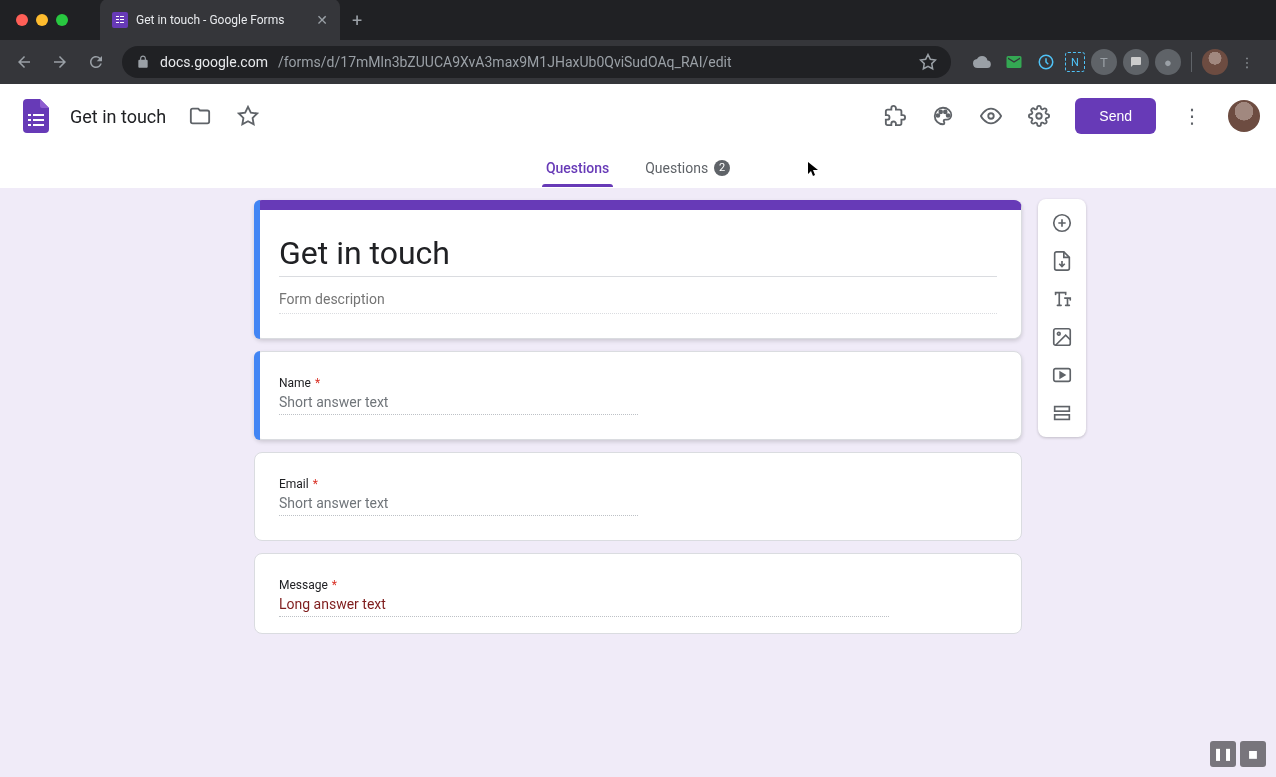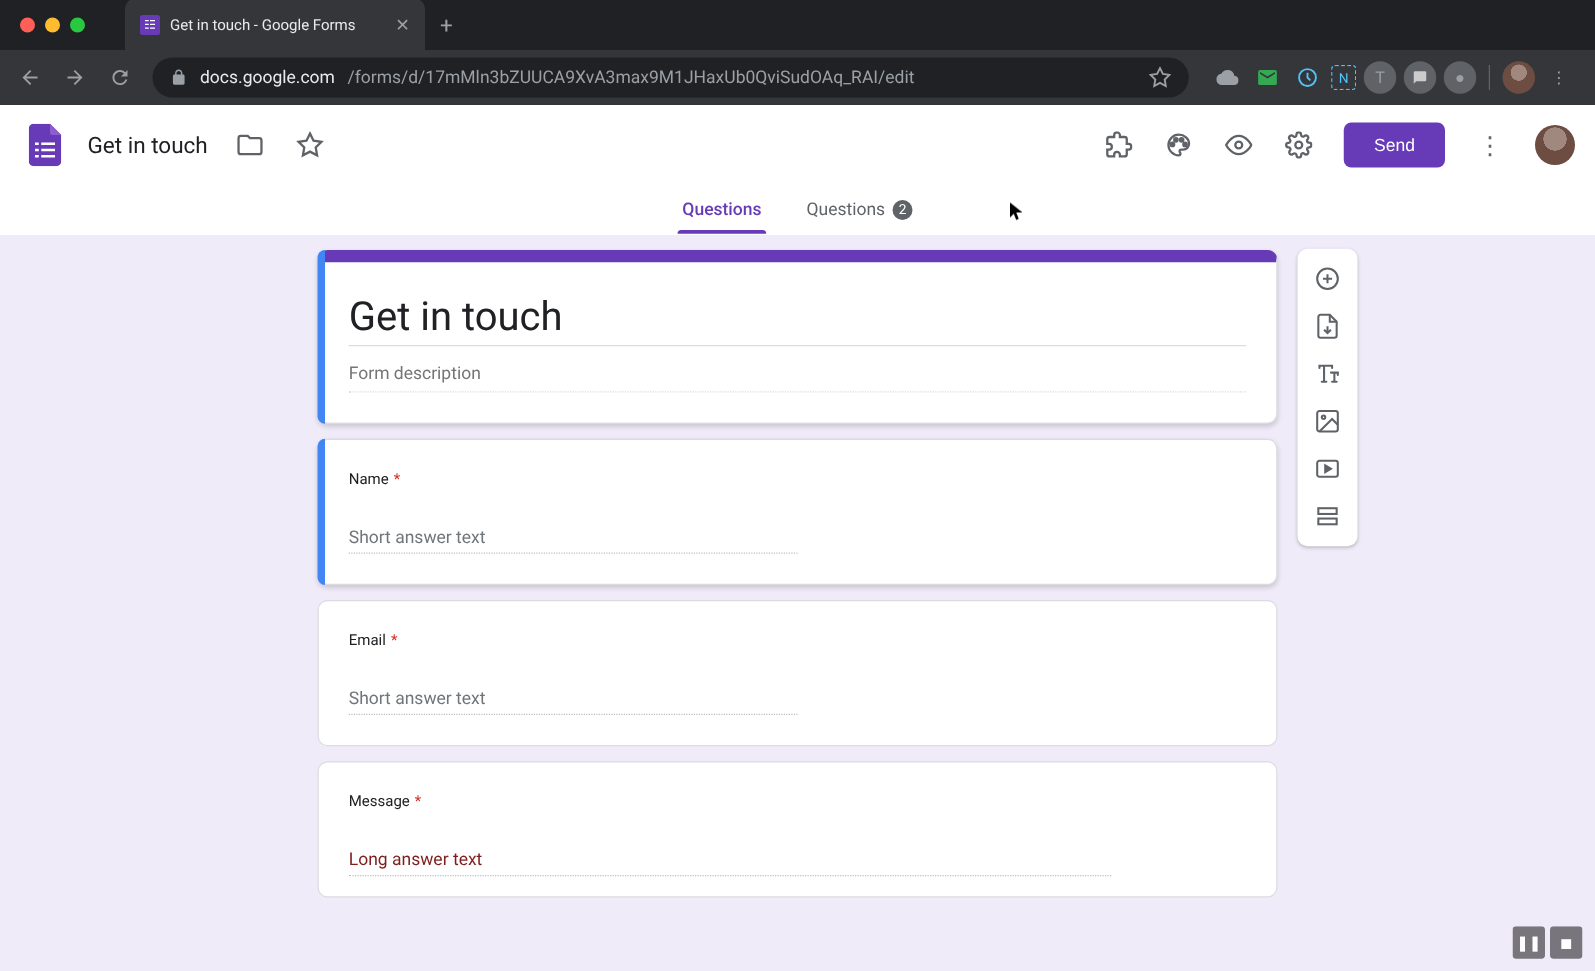--- a/index.html
+++ b/index.html
@@ -59,21 +59,21 @@
   .card.selected { box-shadow: 0 2px 4px rgba(0,0,0,0.15); }
   .card.selected::before { content: ''; position: absolute; left: -1px; top: -1px; bottom: -1px; width: 6px; background: #4285f4; border-radius: 8px 0 0 8px; }
   .card.header-card.selected::before { top: -10px; }
   
   .form-title { font-size: 32px; color: #202124; border: none; outline: none; width: 100%; padding: 4px 0; font-family: inherit; }
   .form-title-line { border-bottom: 1px solid #dadce0; margin-bottom: 8px; }
   .form-desc { font-size: 14px; color: #70757a; border: none; outline: none; width: 100%; padding: 6px 0; border-bottom: 1px dotted #dadce0; font-family: inherit; }
   
   .q-title { font-size: 12px; color: #202124; display: flex; align-items: center; gap: 4px; }
   .required-star { color: #d93025; }
-  .answer-field { margin-top: 28px; }
+  .answer-field { }
   .answer-short { width: 50%; border-bottom: 1px dotted #bdc1c6; padding: 4px 0; color: #70757a; font-size: 14px; }
   .answer-long { width: 85%; border-bottom: 1px dotted #bdc1c6; padding: 4px 0; color: #7f1d1d; font-size: 14px; }
   
   
   .float-toolbar { position: absolute; top: 199px; left: calc(50% + 400px); width: 48px; background: white; border-radius: 8px; box-shadow: 0 1px 3px rgba(0,0,0,0.2); padding: 6px 0; display: flex; flex-direction: column; align-items: center; gap: 2px; }
   .ft-btn { width: 36px; height: 36px; display: flex; align-items: center; justify-content: center; color: #5f6368; cursor: pointer; border-radius: 4px; }
   .ft-btn svg { width: 22px; height: 22px; fill: none; stroke: currentColor; stroke-width: 1.8; }
   
   
   .bottom-widget { position: fixed; bottom: 10px; right: 10px; display: flex; gap: 4px; }

